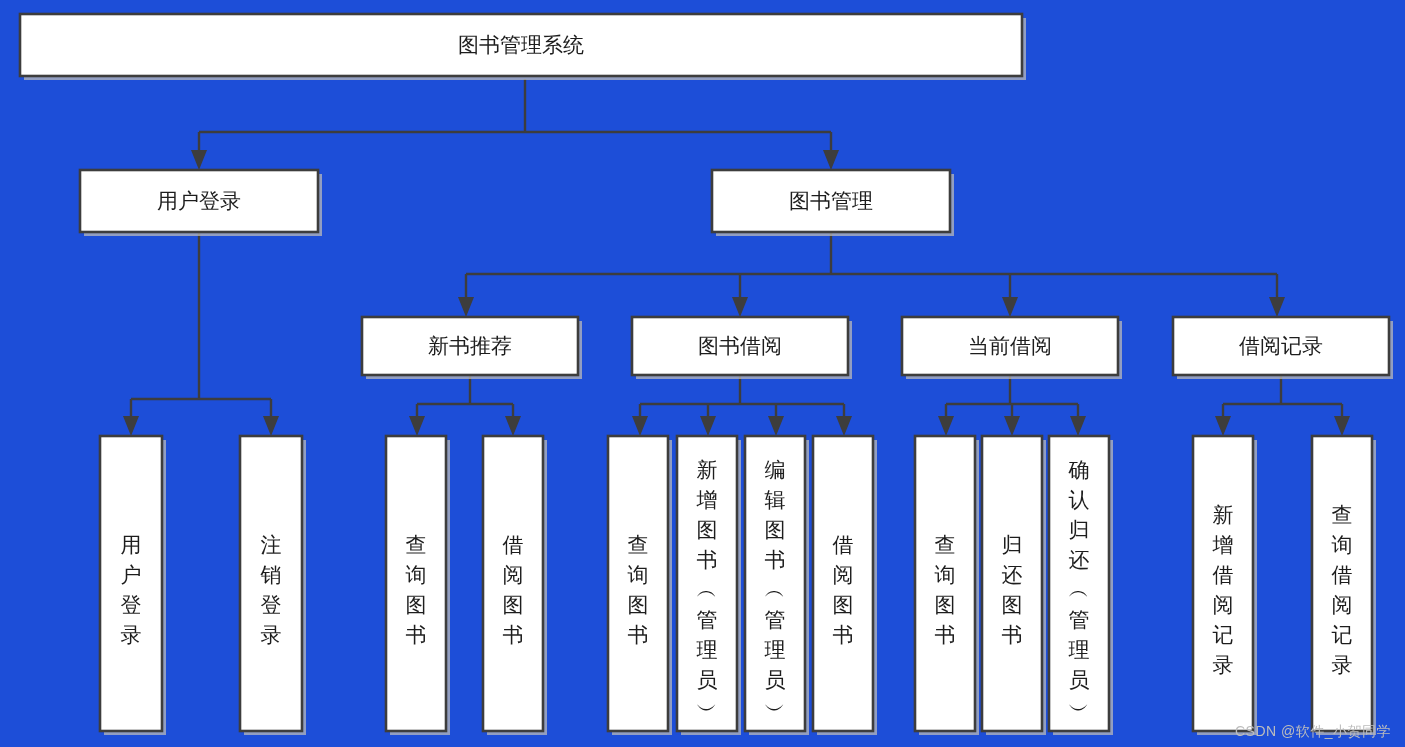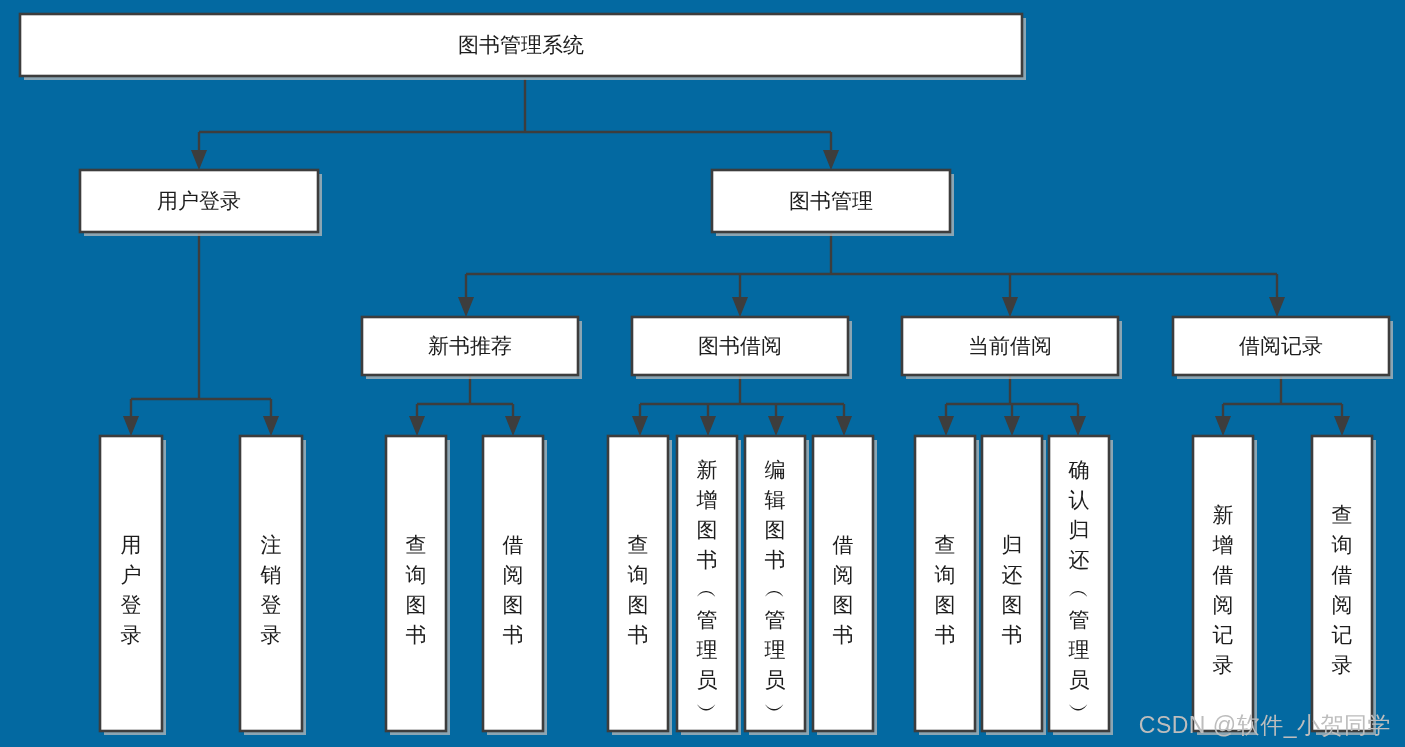--- a/index.html
+++ b/index.html
@@ -7,21 +7,21 @@
     padding: 0;
     background: #ffffff;
   }
   body {
     font-family: "Liberation Sans", "DejaVu Sans", sans-serif;
   }
   #diagram-root {
     position: relative;
     width: 1405px;
     height: 747px;
-    background: #0369a1;
+    background: #1d4ed8;
     overflow: hidden;
   }
   svg.diagram-canvas {
     position: absolute;
     top: 0;
     left: 0;
     width: 1405px;
     height: 747px;
     display: block;
   }
@@ -52,21 +52,21 @@
     white-space: pre;
   }
   .node-label.vertical {
     font-size: 21px;
   }
   .watermark {
     position: absolute;
     right: 14px;
     bottom: 6px;
     font-family: "Liberation Sans", "DejaVu Sans", sans-serif;
-    font-size: 23px;
+    font-size: 14px;
     color: #bdbdbd;
     letter-spacing: 0.5px;
     user-select: none;
     pointer-events: none;
   }
 </style>
 </head>
 <body>
 
 <div id="diagram-root">

